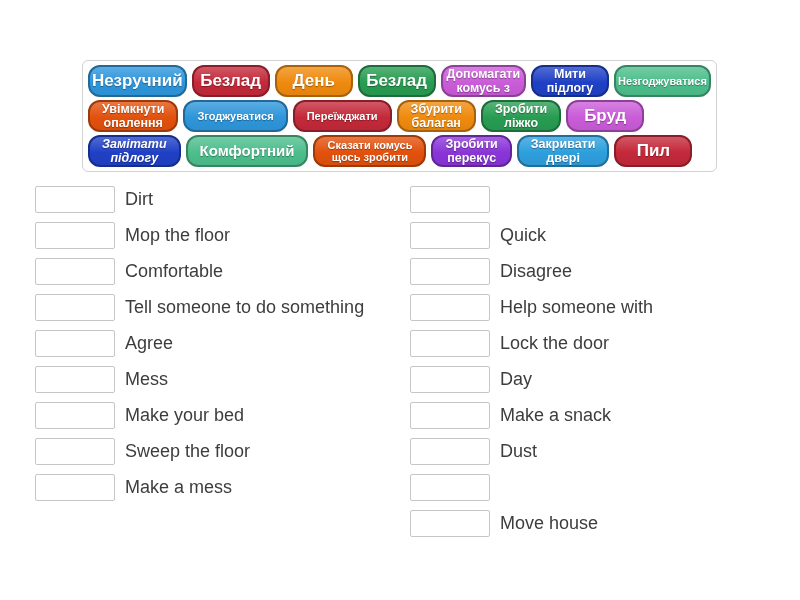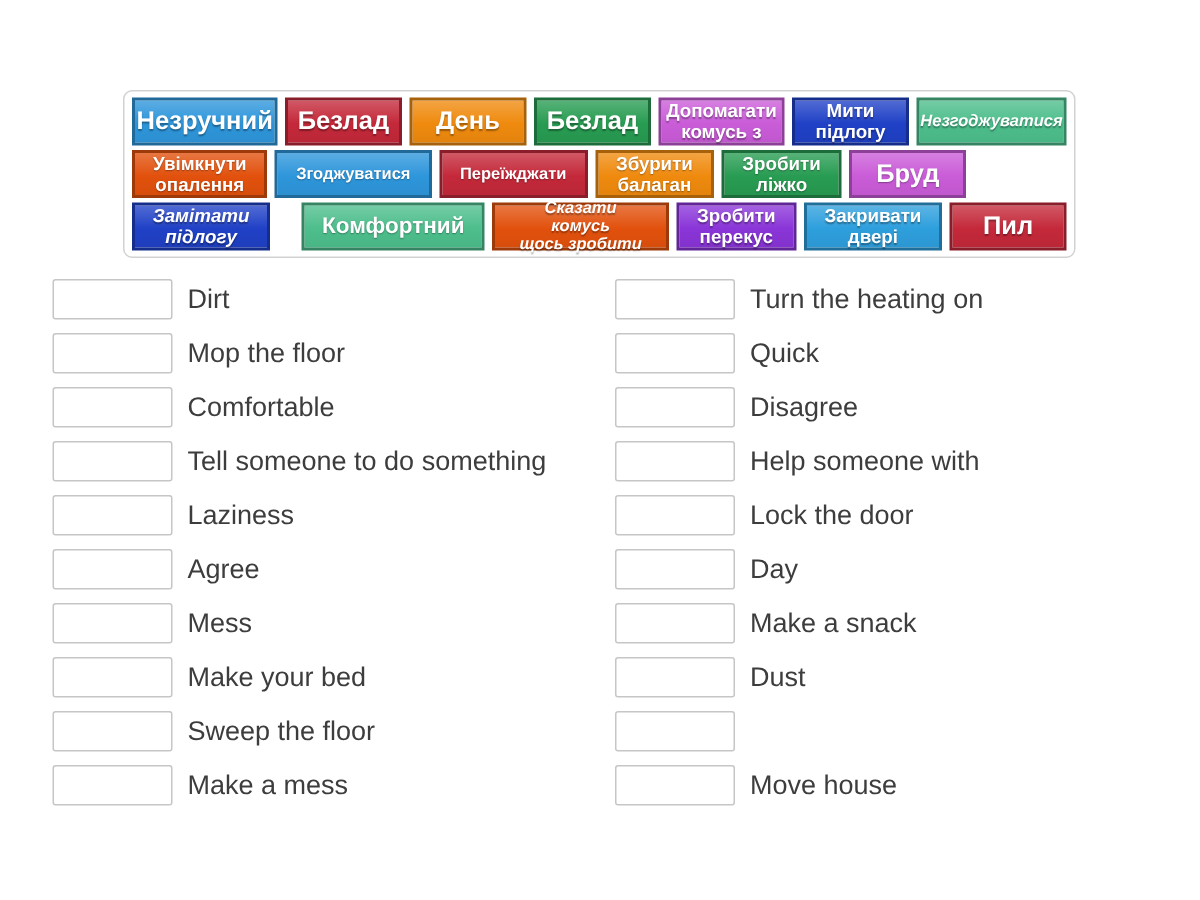--- a/index.html
+++ b/index.html
@@ -11,33 +11,33 @@
   
   .panel{
     position:absolute;left:82px;top:60px;width:635px;height:112px;
     box-sizing:border-box;background:#ffffff;border:1px solid #d2d2d2;
     border-radius:6px;padding:4px 5px;
     display:flex;flex-direction:column;justify-content:space-between;
   }
   .bank-row{display:flex;gap:5px;}
   .tile{
     height:32px;box-sizing:border-box;
-    border:2px solid;border-radius:0;
+    border:2px solid;border-radius:12px;
     color:#ffffff;font-weight:bold;
     display:flex;align-items:center;justify-content:center;
     text-align:center;padding:0 12px;min-width:78px;
     white-space:pre-line;line-height:1.12;
     text-shadow:0 1px 1px rgba(0,0,0,0.35);
     cursor:pointer;user-select:none;
   }
   .fs17{font-size:17px;}
-  .fs15{font-size:15px;margin-left:16px;}
+  .fs15{font-size:15px;}
   .fs13{font-size:11px;}
   .fs12{font-size:12.5px;}
-  .fs11{font-size:11px;font-style:italic;}
+  .fs11{font-size:11px;}
   
   .answers{position:absolute;left:35px;top:186px;display:flex;}
   .col{width:375px;display:flex;flex-direction:column;}
   .item{display:flex;align-items:center;height:27px;margin-bottom:9px;}
   .slot{
     width:80px;height:27px;box-sizing:border-box;flex:0 0 80px;
     background:#ffffff;border:1px solid #c6c6c6;border-radius:2px;
     cursor:pointer;
   }
   .lbl{margin-left:10px;font-size:18px;color:#3d3d3d;white-space:nowrap;}
@@ -95,24 +95,20 @@
         <div class="item">
           <div class="slot"></div>
           <div class="lbl">Comfortable</div>
         </div>
         <div class="item">
           <div class="slot"></div>
           <div class="lbl">Tell someone to do something</div>
         </div>
         <div class="item">
           <div class="slot"></div>
-          <div class="lbl">Laziness</div>
-        </div>
-        <div class="item">
-          <div class="slot"></div>
           <div class="lbl">Agree</div>
         </div>
         <div class="item">
           <div class="slot"></div>
           <div class="lbl">Mess</div>
         </div>
         <div class="item">
           <div class="slot"></div>
           <div class="lbl">Make your bed</div>
         </div>
@@ -121,21 +117,20 @@
           <div class="lbl">Sweep the floor</div>
         </div>
         <div class="item">
           <div class="slot"></div>
           <div class="lbl">Make a mess</div>
         </div>
       </div>
     <div class="col">
         <div class="item">
           <div class="slot"></div>
-          <div class="lbl">Turn the heating on</div>
         </div>
         <div class="item">
           <div class="slot"></div>
           <div class="lbl">Quick</div>
         </div>
         <div class="item">
           <div class="slot"></div>
           <div class="lbl">Disagree</div>
         </div>
         <div class="item">

